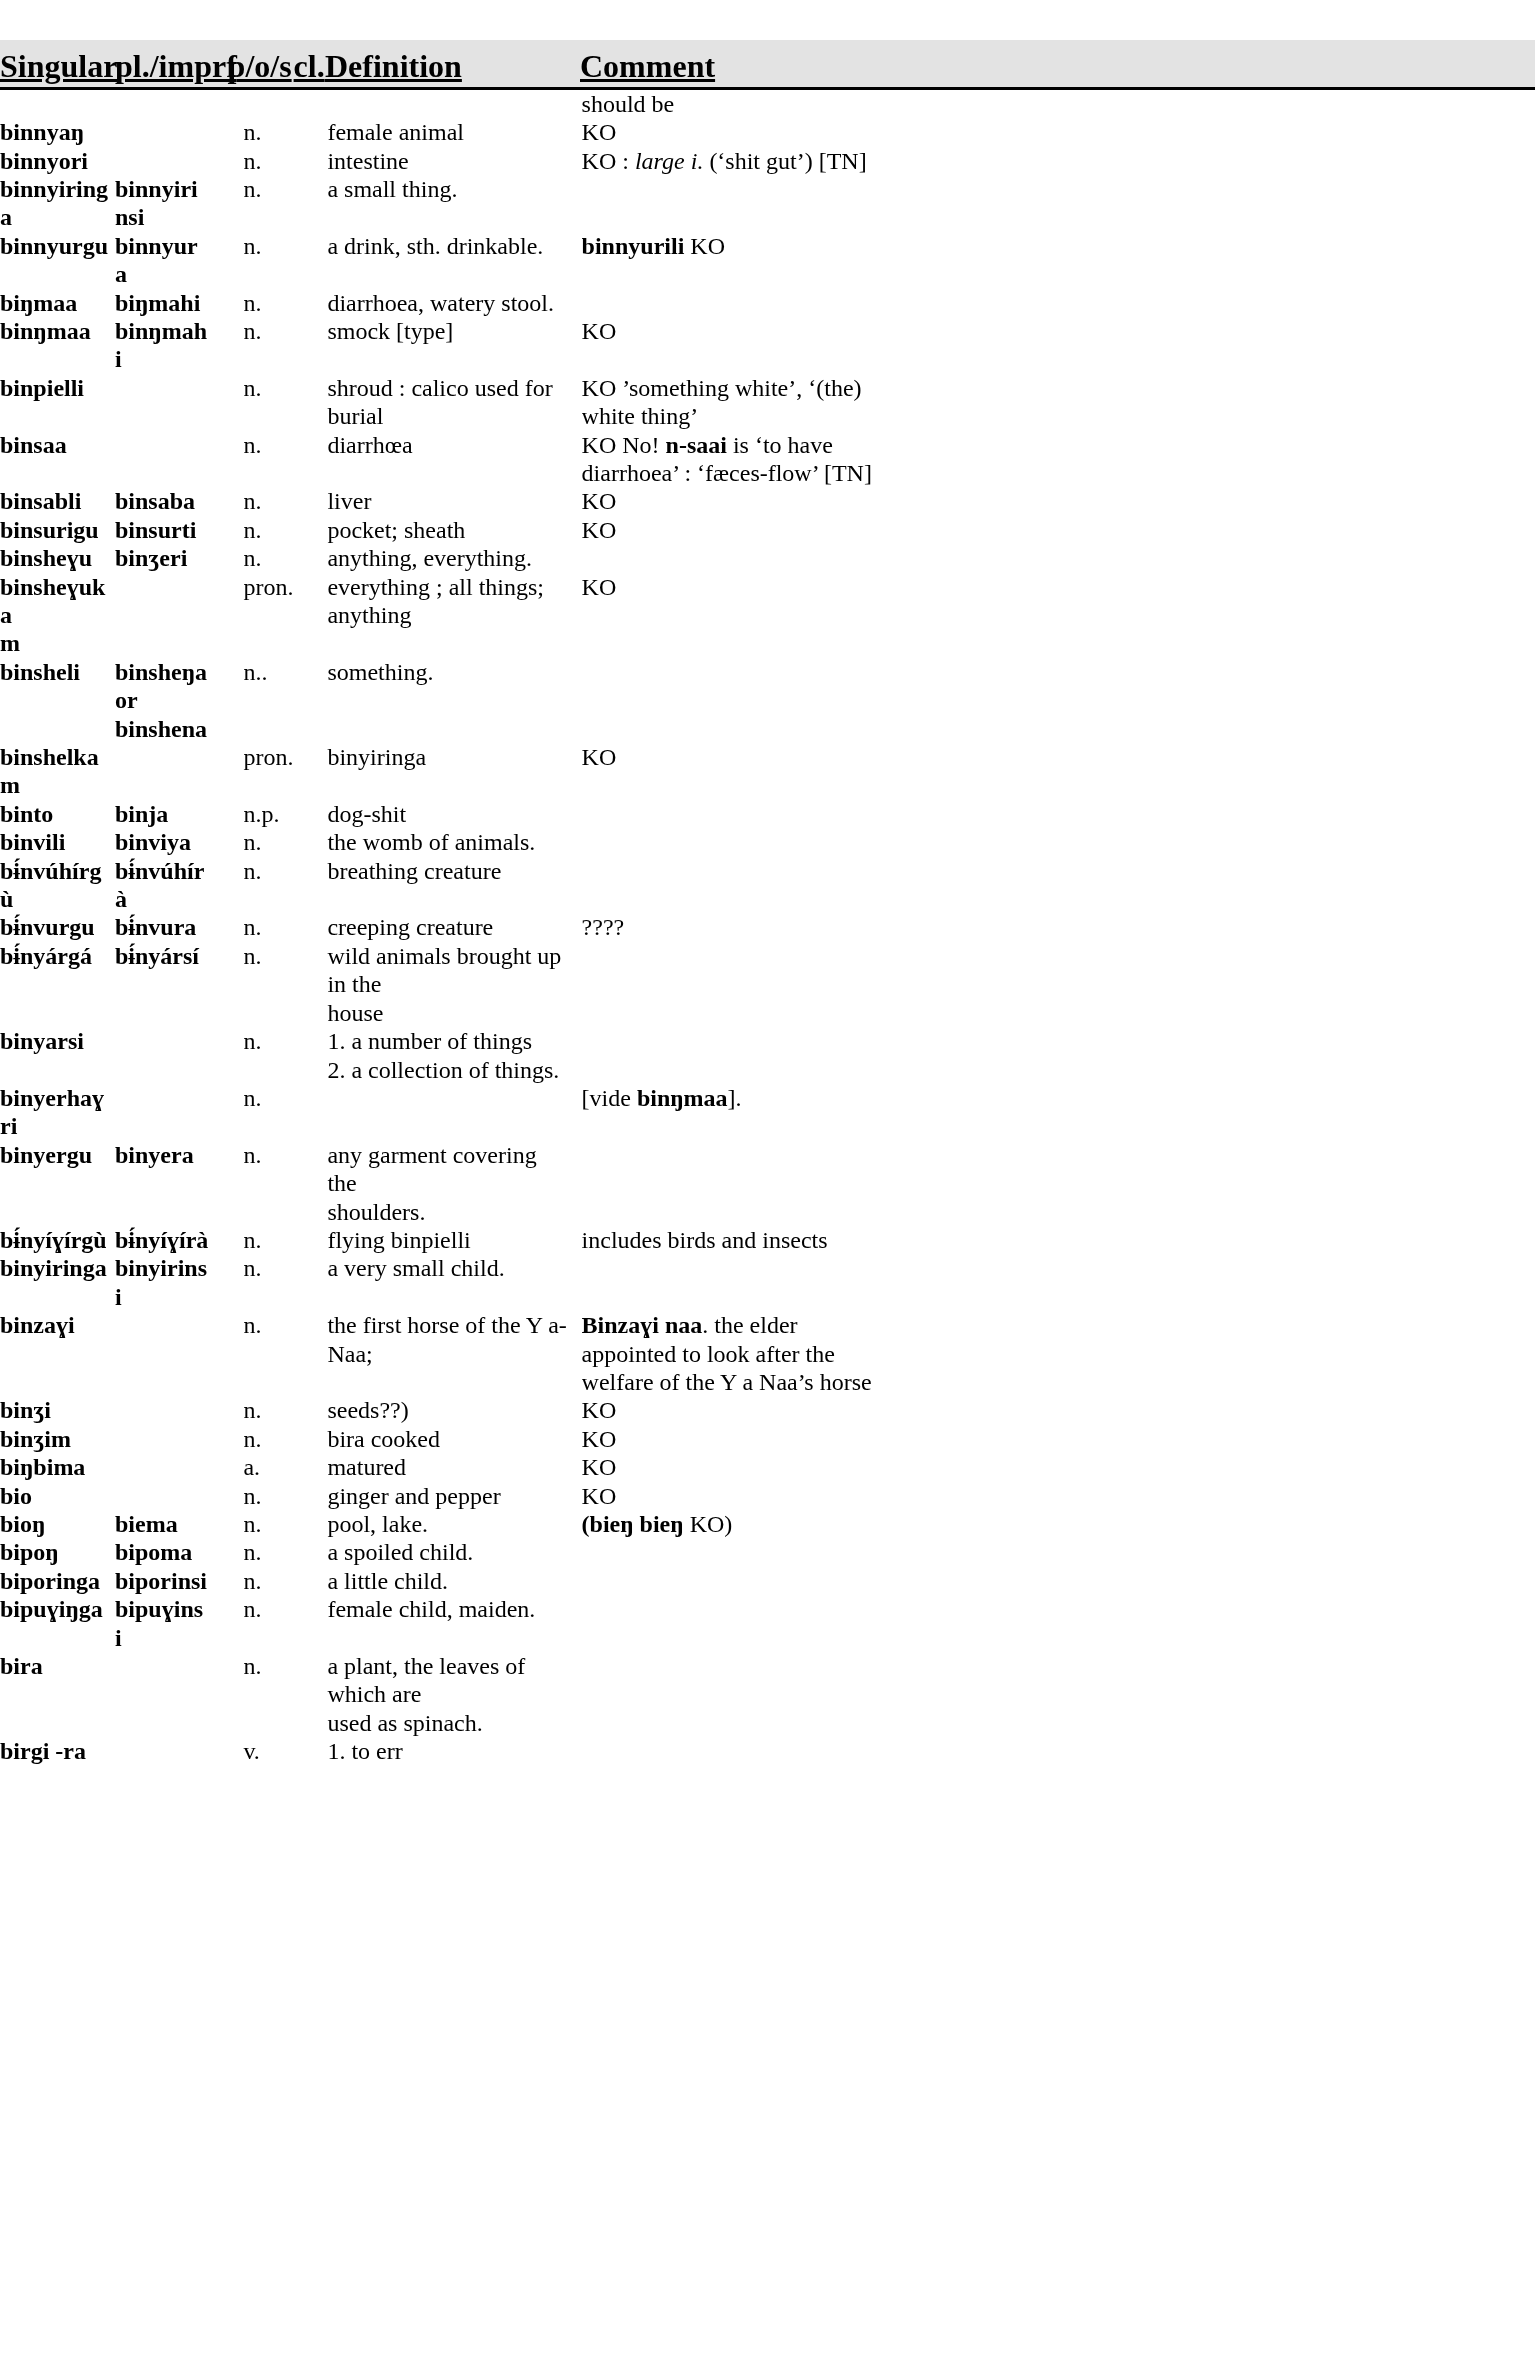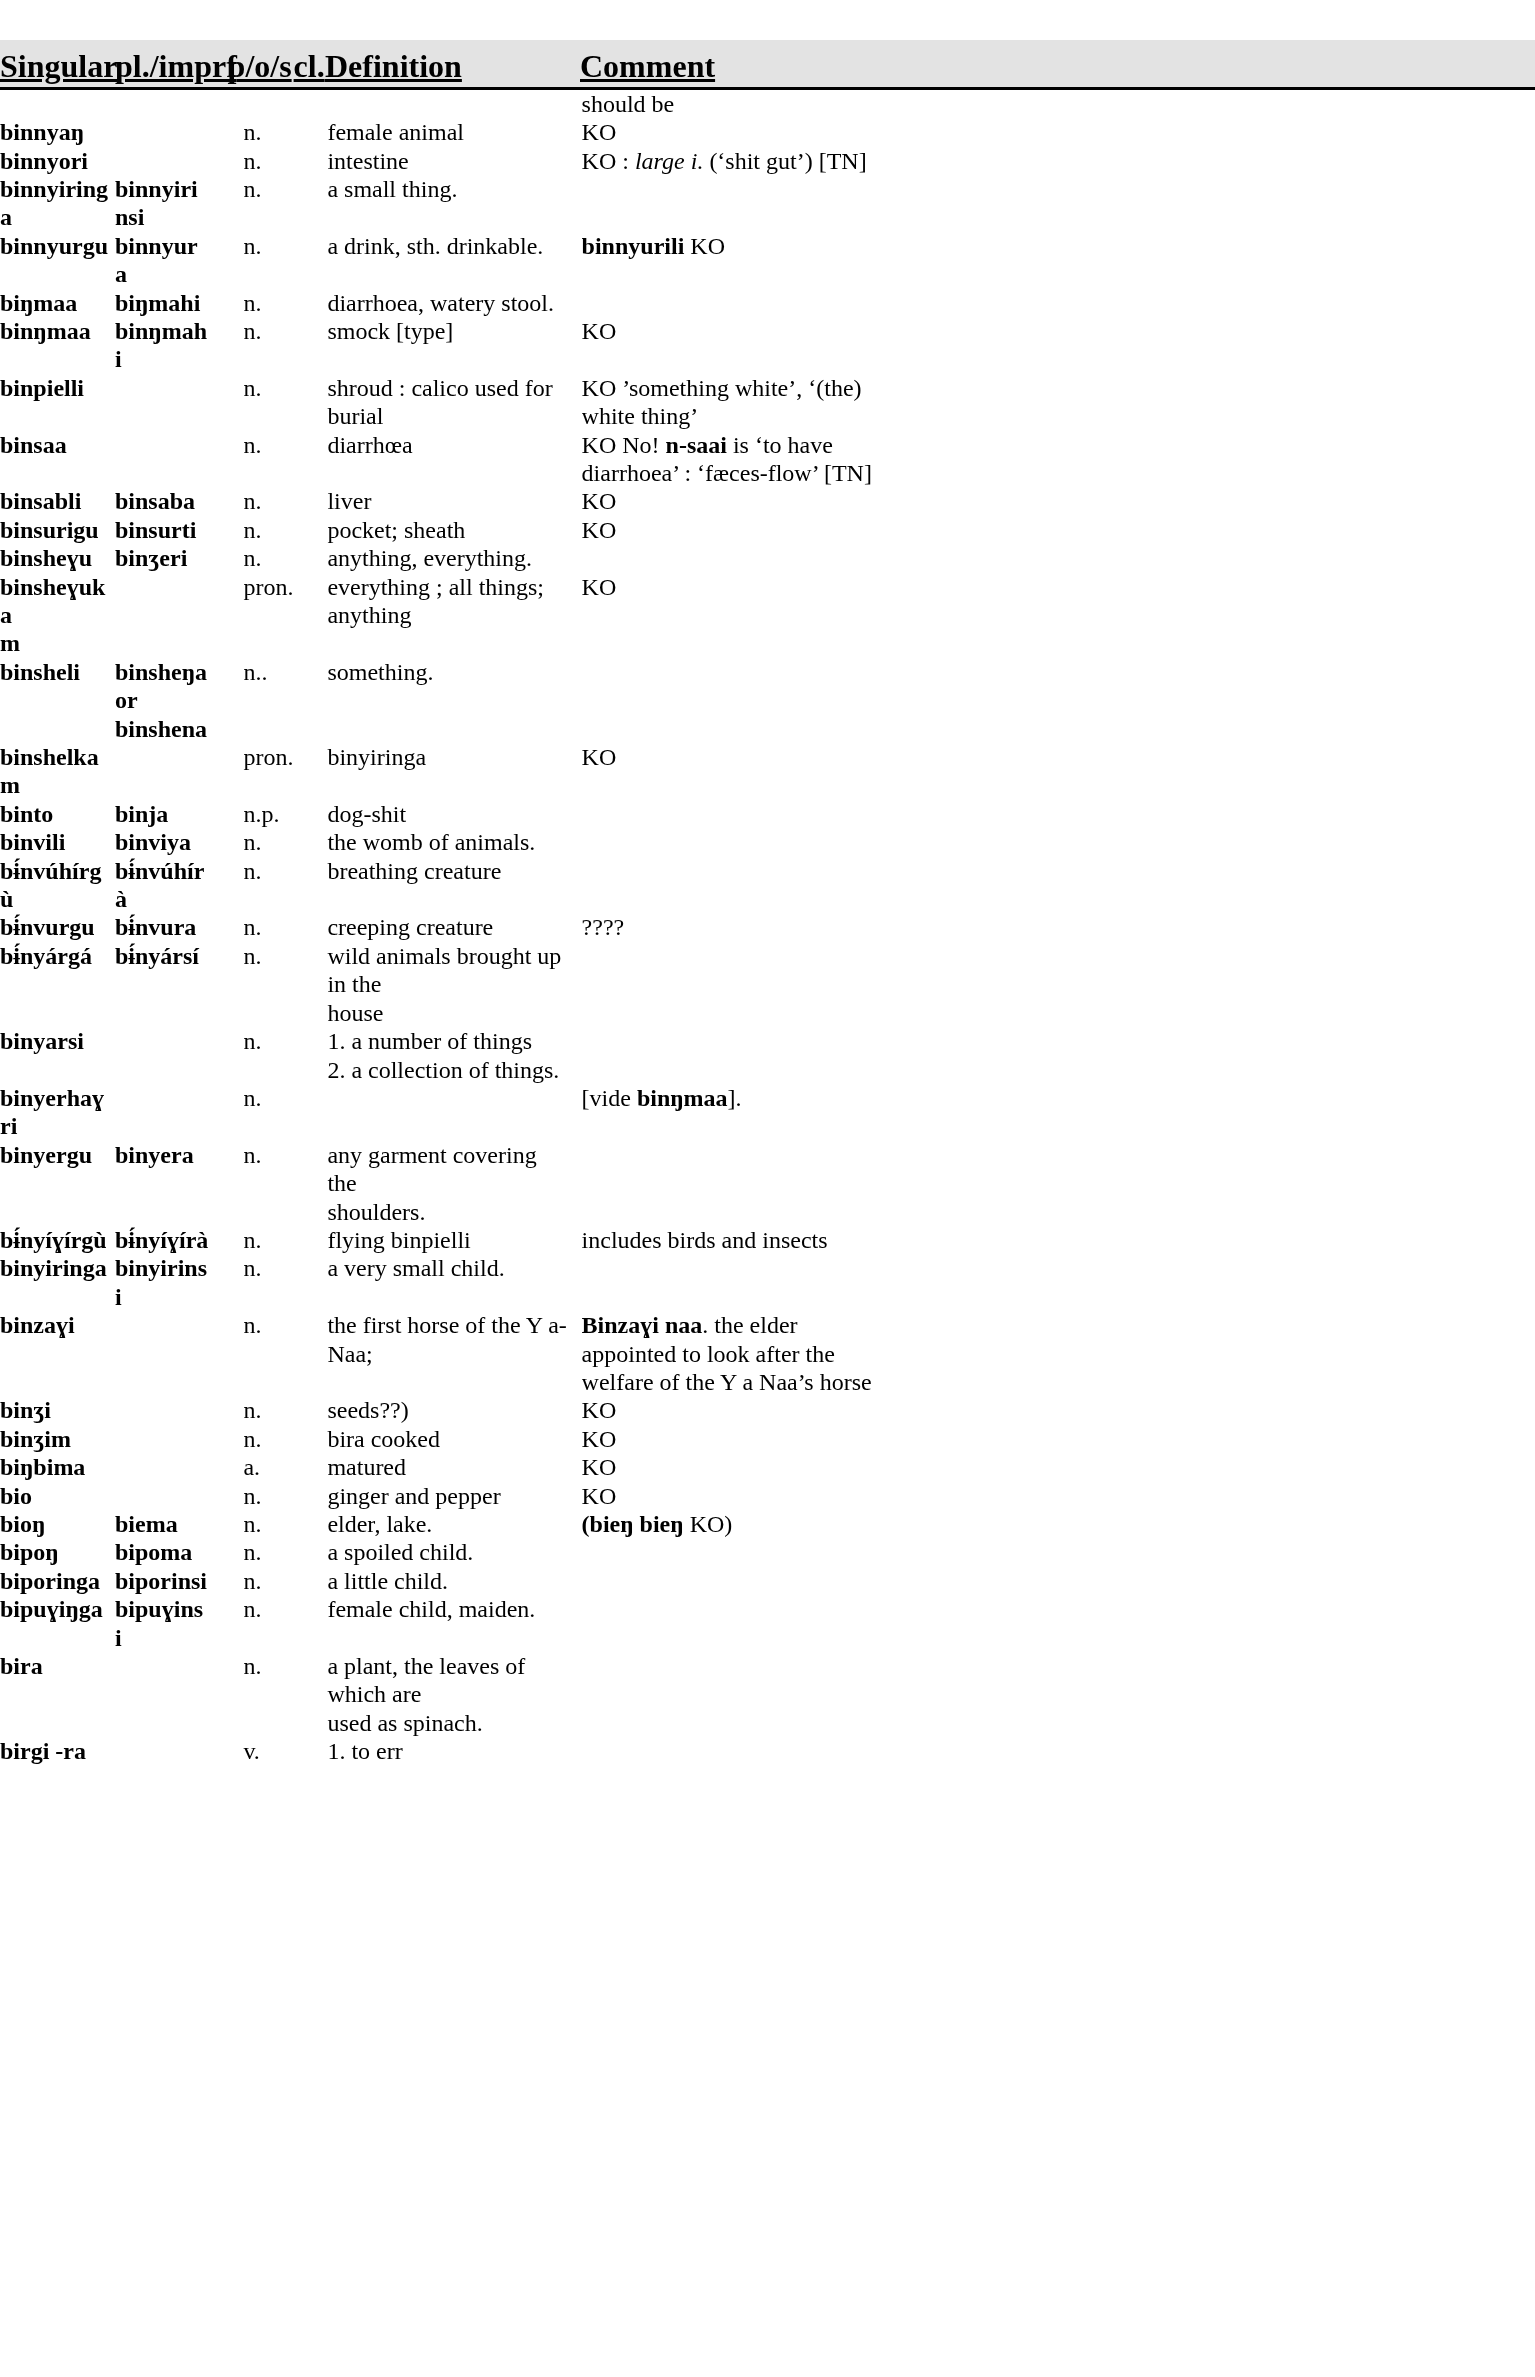--- a/index.html
+++ b/index.html
@@ -612,21 +612,21 @@
         <tr>
           <td class="sing">
             <span class="def-line">bioŋ</span>
           </td>
           <td class="pl">
             <span class="def-line">biema</span>
           </td>
           <td class="pos">n.</td>
           <td class="cl"></td>
           <td class="def">
-            <span class="def-line">elder, lake.</span>
+            <span class="def-line">pool, lake.</span>
           </td>
           <td class="com">
             <div class="com-inner">
               <span class="com-line"><b class="bd">(bieŋ bieŋ</b> KO)</span>
             </div>
           </td>
         </tr>
         <tr>
           <td class="sing">
             <span class="def-line">bipoŋ</span>

